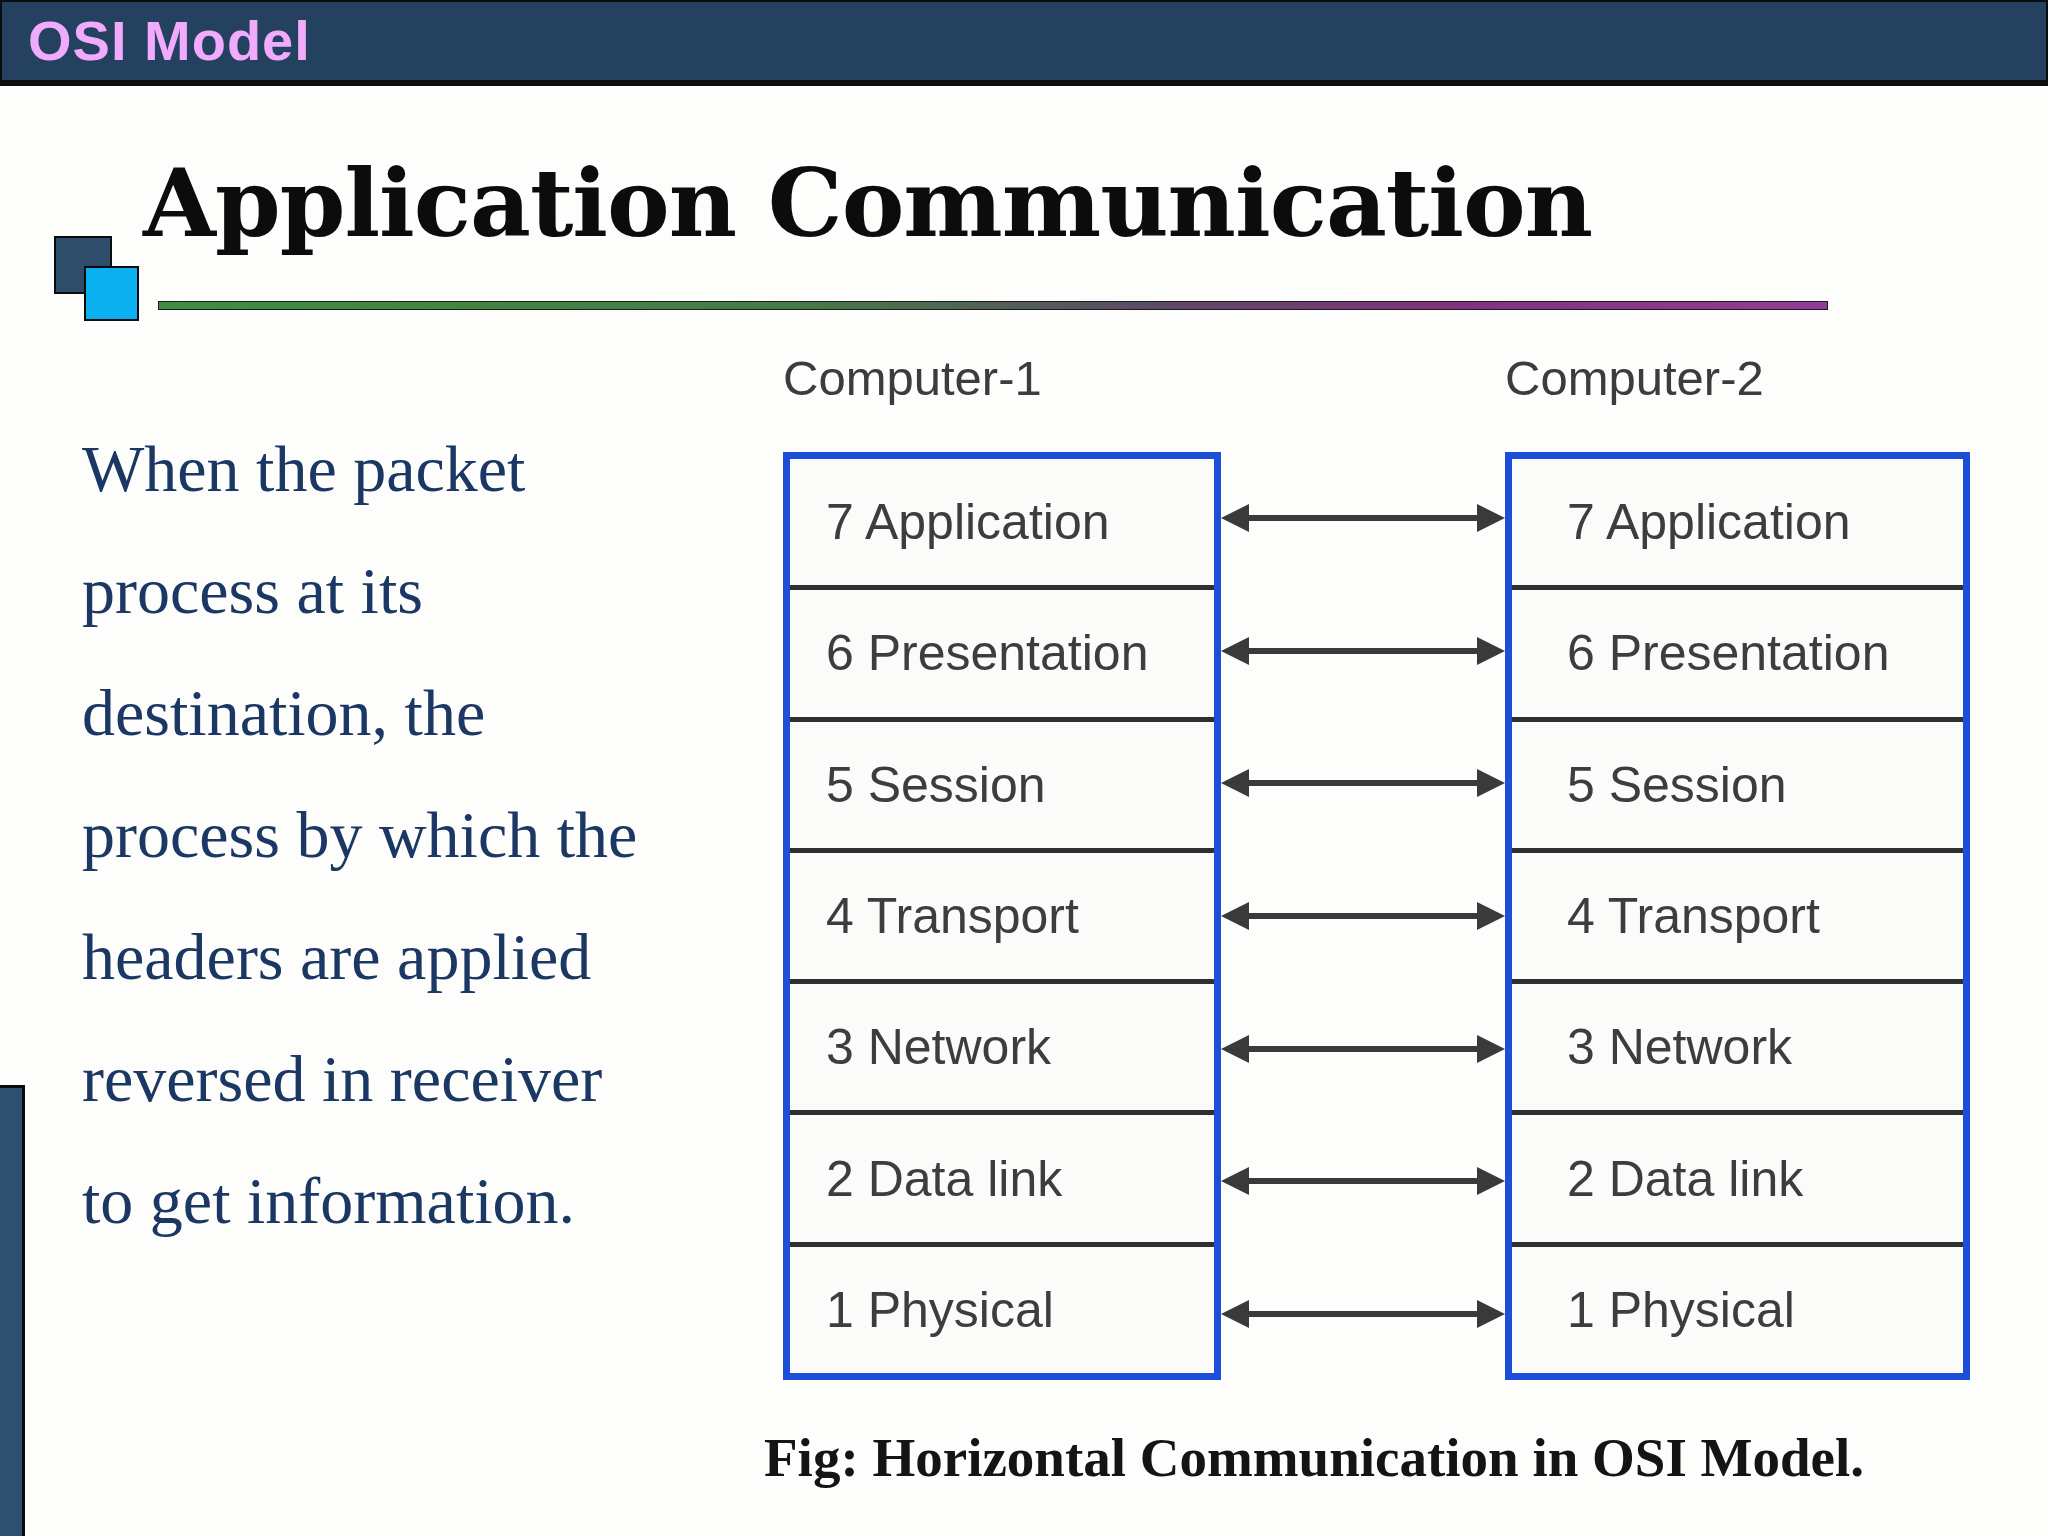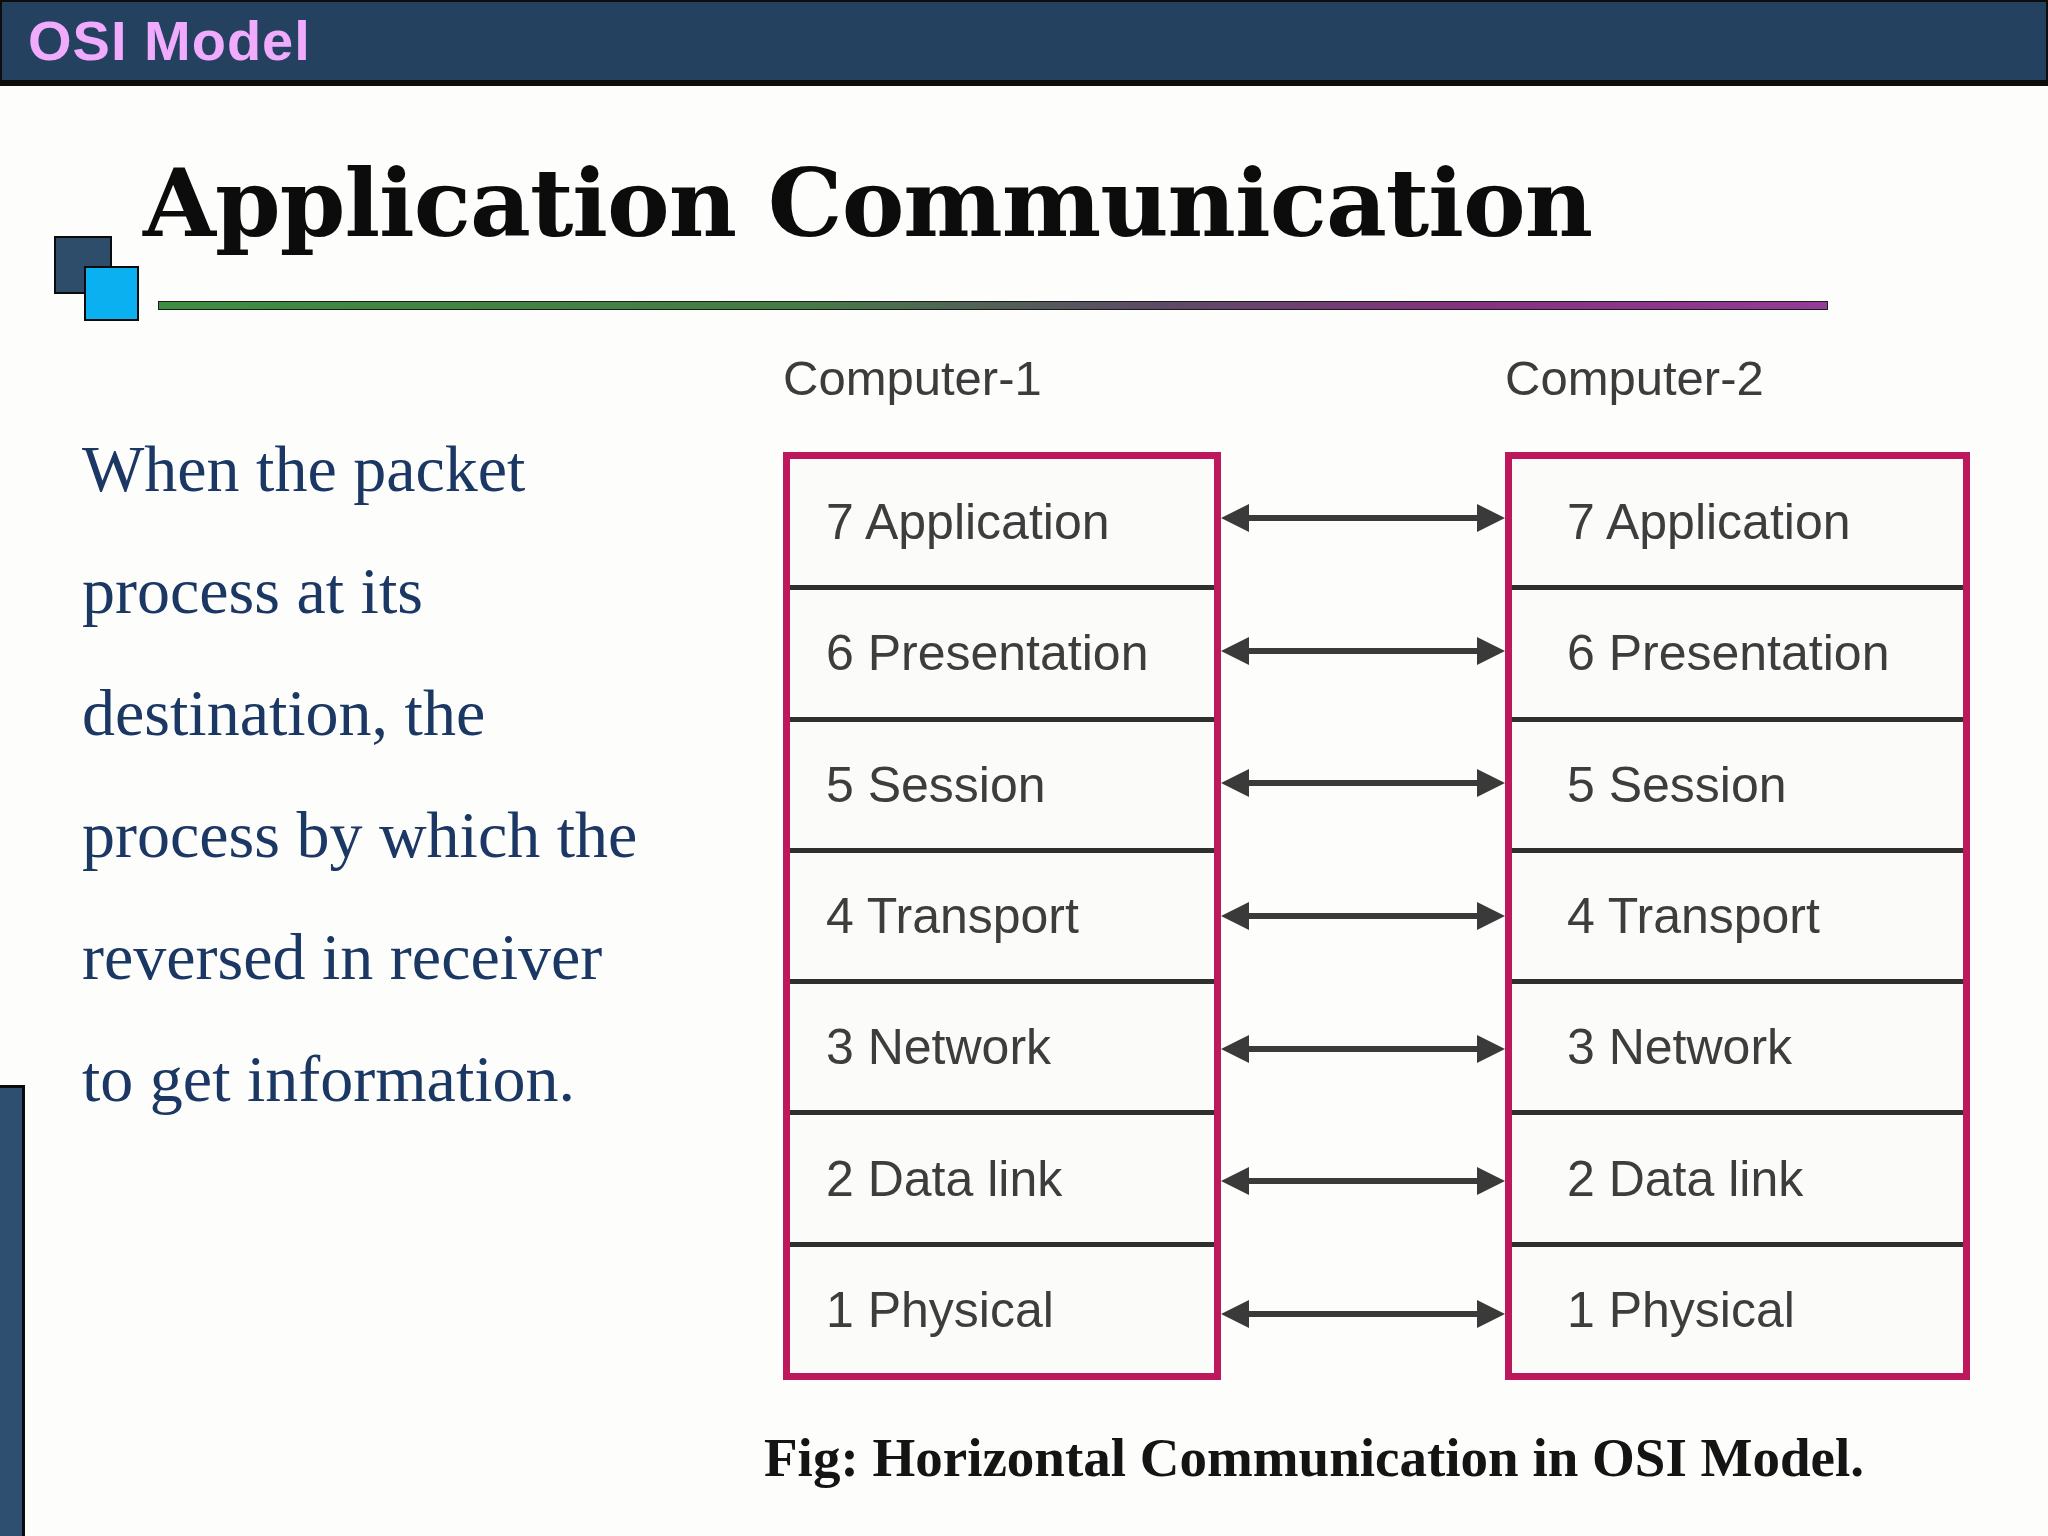--- a/index.html
+++ b/index.html
@@ -82,21 +82,21 @@
     text-align: left;
     font-size: 49px; color: #3c3c3c;
     font-family: "Liberation Sans", sans-serif;
   }
   .comp-label.c1 { left: 783px; width: 438px; }
   .comp-label.c2 { left: 1505px; width: 465px; }
 
   .osi-table {
     position: absolute; top: 452px; height: 928px;
     box-sizing: border-box;
-    border: 7px solid #be185d;
+    border: 7px solid #1d4ed8;
     background: #fbfbfa;
     display: flex; flex-direction: column;
   }
   .osi-table.t1 { left: 783px; width: 438px; }
   .osi-table.t2 { left: 1505px; width: 465px; }
   .osi-table .layer-row {
     flex: 1;
     display: flex; align-items: center;
     border-bottom: 5px solid #2f2f2f;
     font-size: 50px; color: #3d3d3d;
@@ -151,20 +151,21 @@
 <div class="slide-title">Application Communication</div>
 <div class="sq sq-navy"></div>
 <div class="sq sq-cyan"></div>
 <div class="title-rule"></div>
 
 <div class="body-text">
   <div class="line">When the packet</div>
   <div class="line">process at its</div>
   <div class="line">destination, the</div>
   <div class="line">process by which the</div>
+  <div class="line">headers are applied</div>
   <div class="line">reversed in receiver</div>
   <div class="line">to get information.</div>
 </div>
 
 <div class="edge-bar"></div>
 
 <div class="comp-label c1">Computer-1</div>
 <div class="comp-label c2">Computer-2</div>
 
 <div class="osi-table t1">

